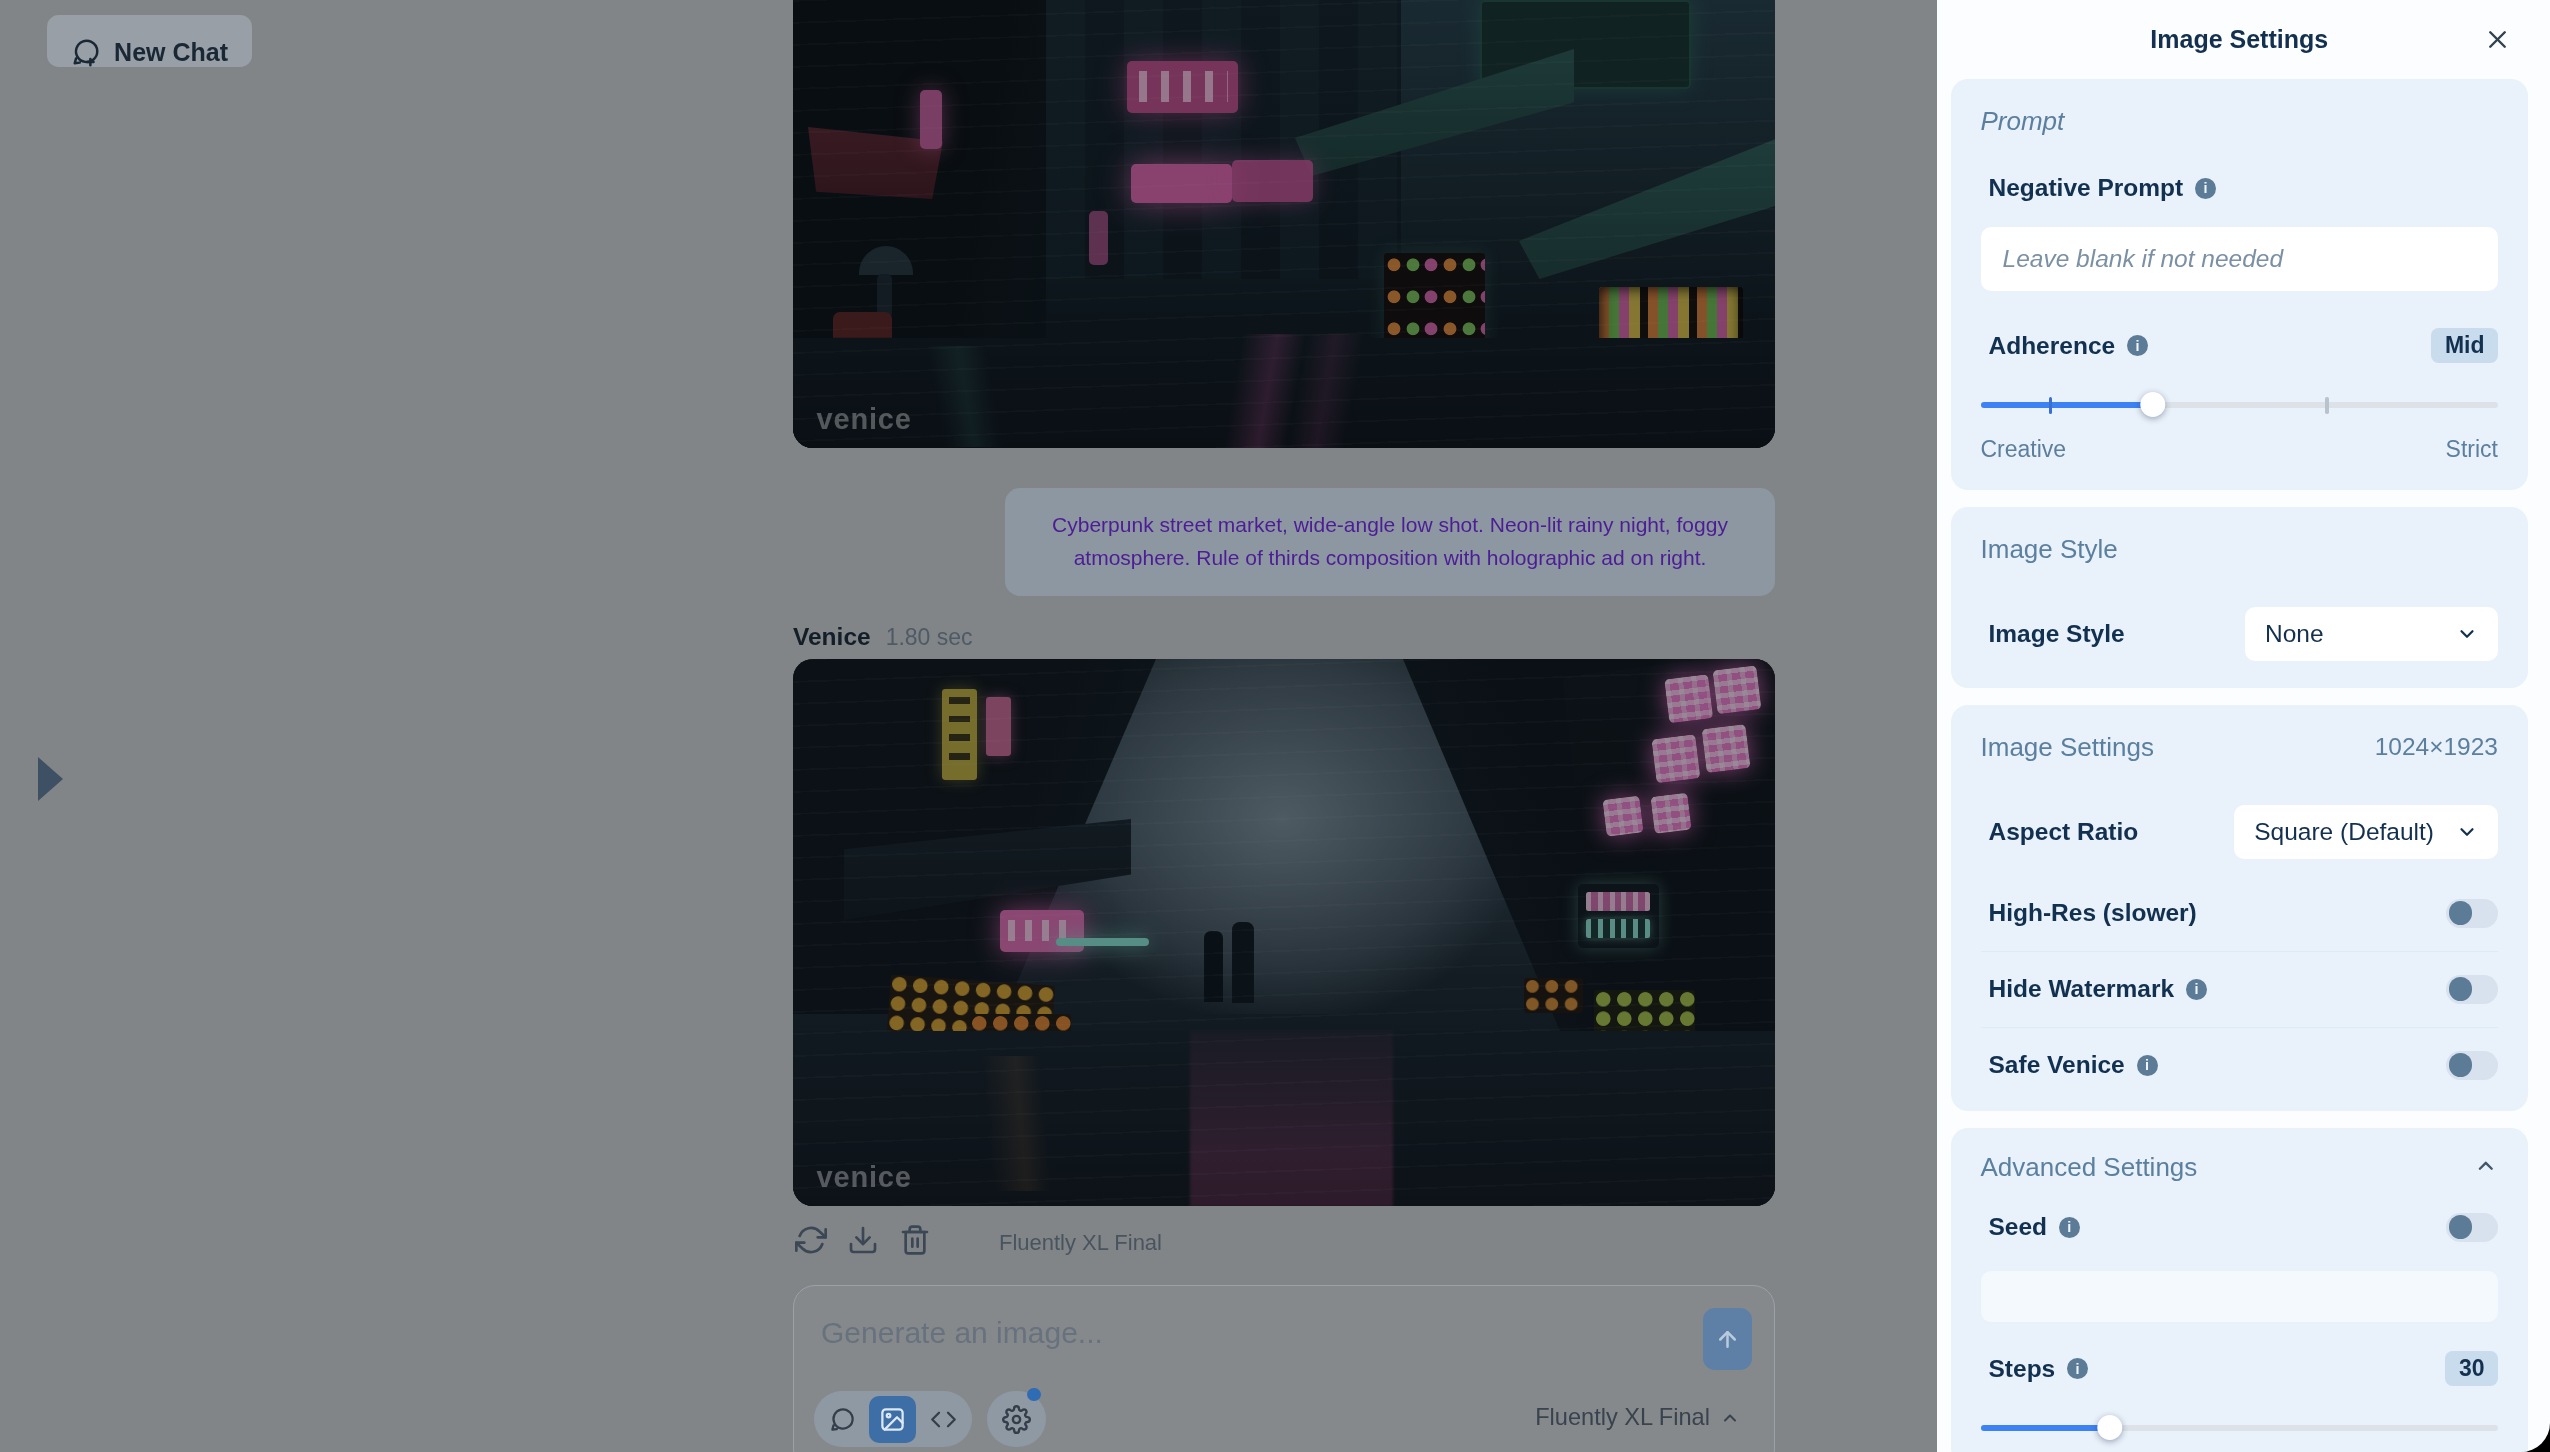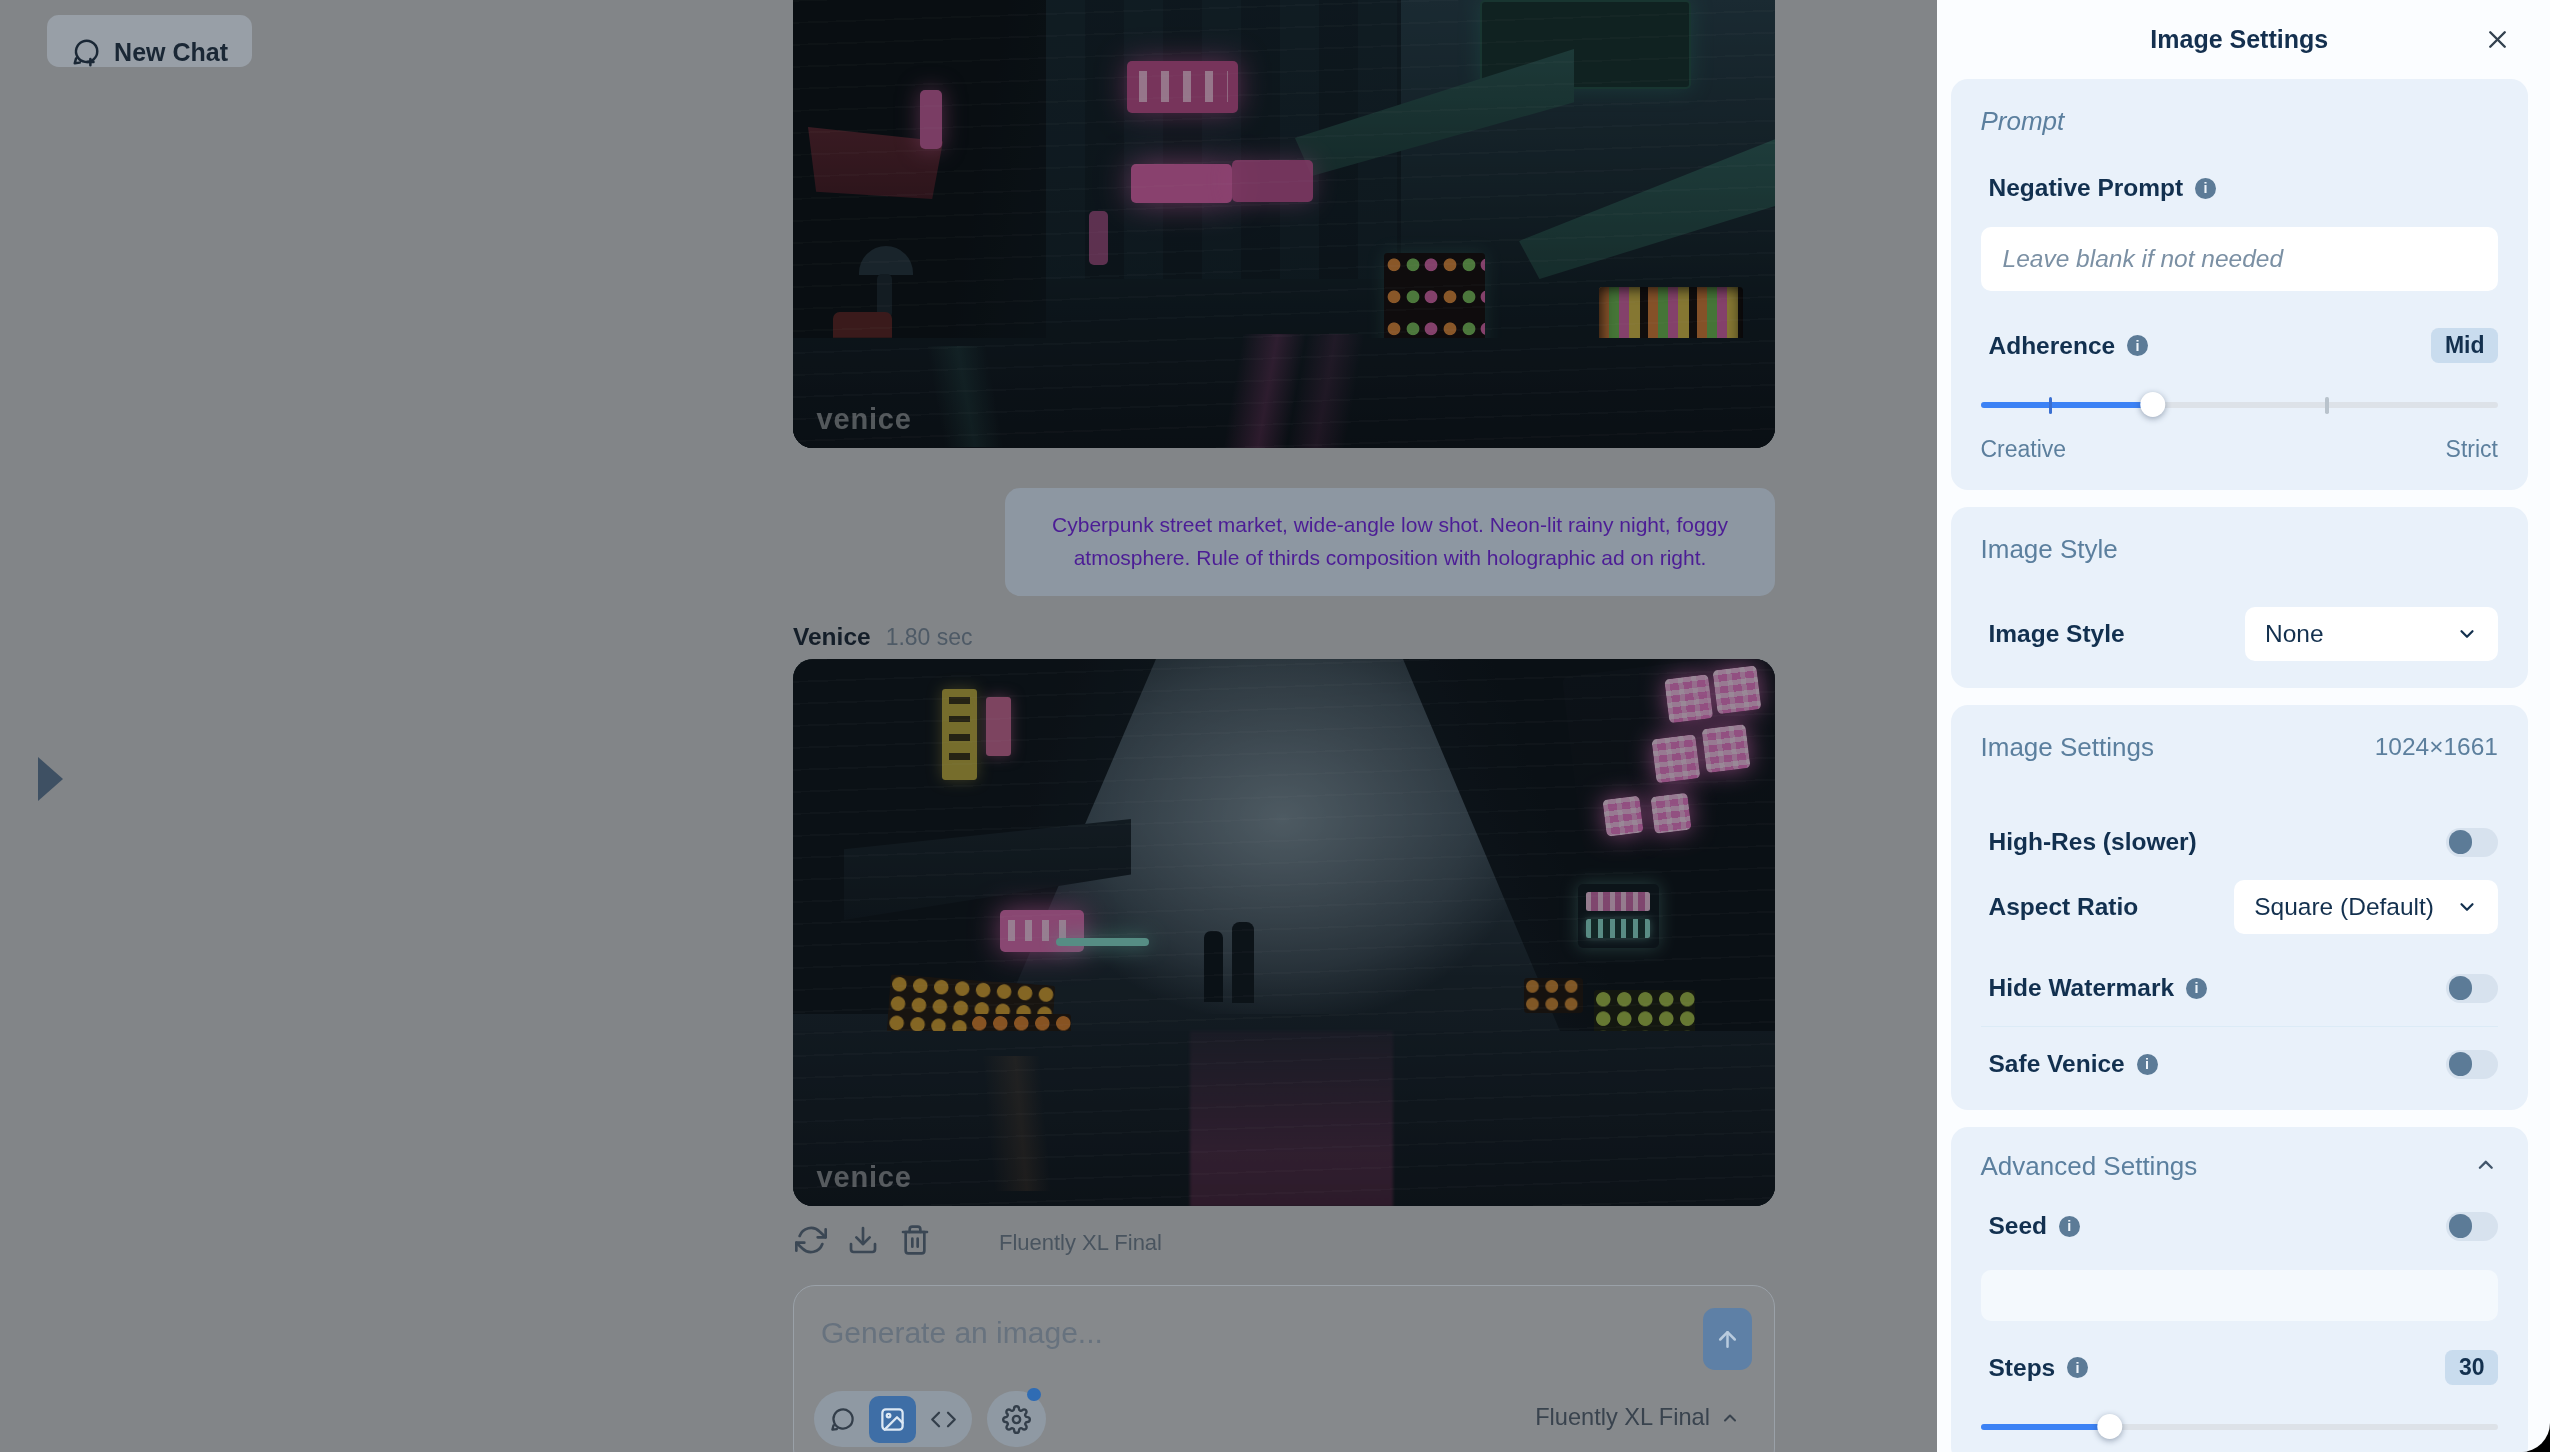--- a/index.html
+++ b/index.html
@@ -418,38 +418,38 @@
           <svg viewBox="0 0 24 24" fill="none" stroke-width="2.4" stroke-linecap="round" stroke-linejoin="round">
               <path d="M6 9l6 6 6-6"></path>
             </svg>
         </div>
       </div>
     </div>
 
     <div class="card" style="padding-bottom:8.4px;">
       <div class="row mb50">
         <span class="sec-title">Image Settings</span>
-        <span class="res-label">1024×1661</span>
-      </div>
-      <div class="row trow">
-        <span class="lbl">High-Res (slower)</span>
-        <span class="toggle">
-            <span class="knob"></span>
-          </span>
+        <span class="res-label">1024×1923</span>
       </div>
       <div class="row mb20">
         <span class="lbl">Aspect Ratio</span>
         <div class="dropdown dd-aspect">
           <span>Square (Default)</span>
           <svg viewBox="0 0 24 24" fill="none" stroke-width="2.4" stroke-linecap="round" stroke-linejoin="round">
               <path d="M6 9l6 6 6-6"></path>
             </svg>
         </div>
       </div>
       <div class="row trow">
+        <span class="lbl">High-Res (slower)</span>
+        <span class="toggle">
+            <span class="knob"></span>
+          </span>
+      </div>
+      <div class="row trow">
         <span class="lbl">
           <span>Hide Watermark</span>
           <span class="info">i</span>
         </span>
         <span class="toggle">
             <span class="knob"></span>
           </span>
       </div>
       <div class="row trow">
         <span class="lbl">

